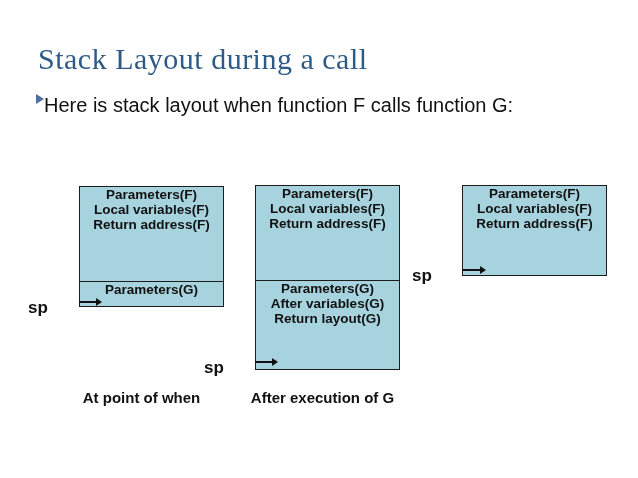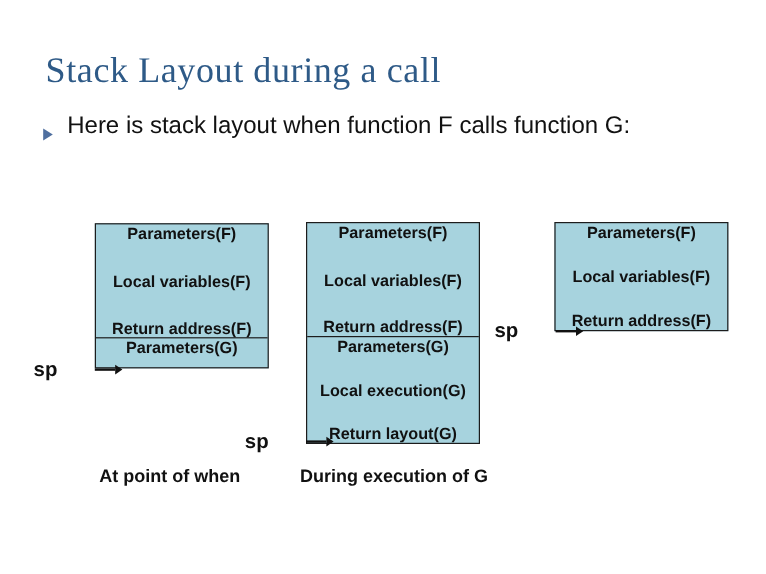--- a/index.html
+++ b/index.html
@@ -26,22 +26,21 @@
     color: var(--title-text, #2e5a87);
     white-space: nowrap;
   }
 
   
   .bullet-line {
     position: absolute;
     left: 36px;
     top: 94px;
     display: flex;
-    align-items: flex-end;
-    gap: 12px;
+    align-items: flex-start;
   }
   .bullet-marker {
     width: 0; height: 0;
     border-left: 8px solid var(--bullet-marker, #4f6f9f);
     border-top: 5px solid transparent;
     border-bottom: 5px solid transparent;
     flex: 0 0 auto;
   }
   .bullet-text {
     font-size: 20px;
@@ -57,42 +56,42 @@
     background: var(--box-fill, #a7d3de);
     border: 1px solid var(--box-border, #1c1c1c);
   }
   .stack1 { left: 79px;  top: 186px; height: 121px; }
   .stack2 { left: 255px; top: 185px; height: 185px; }
   .stack3 { left: 462px; top: 185px; height: 91px; }
 
   .frame {
     display: flex;
     flex-direction: column;
-    justify-content: space-between;
+    justify-content: flex-start;
     box-sizing: border-box;
   }
   .stack1 .frame-f { height: 94px; }
   .stack1 .frame-g { height: 25px; border-top: 1px solid var(--box-border, #1c1c1c); }
   .stack2 .frame-f { height: 94px; }
   .stack2 .frame-g { height: 89px; border-top: 1px solid var(--box-border, #1c1c1c); }
   .stack3 .frame-f { height: 89px; }
 
   .cell {
     text-align: center;
     font-size: 13.5px;
     font-weight: 700;
     color: var(--body-text, #111111);
     white-space: nowrap;
   }
 
   
   .sp {
     position: absolute;
     display: flex;
-    align-items: center;
+    align-items: flex-start;
     height: 20px;
     gap: 25px;
   }
   .sp1 { left: 28px;  top: 298px; }
   .sp2 { left: 204px; top: 358px; }
   .sp3 { left: 412px; top: 266px; }
   .sp-label {
     font-size: 17px;
     font-weight: 700;
     color: var(--body-text, #111111);
@@ -145,21 +144,21 @@
   </div>
 
   <div class="stack stack2">
     <div class="frame frame-f">
       <div class="cell">Parameters(F)</div>
       <div class="cell">Local variables(F)</div>
       <div class="cell">Return address(F)</div>
     </div>
     <div class="frame frame-g">
       <div class="cell">Parameters(G)</div>
-      <div class="cell">Local execution(G)</div>
+      <div class="cell">After variables(G)</div>
       <div class="cell">Return layout(G)</div>
     </div>
   </div>
 
   <div class="stack stack3">
     <div class="frame frame-f">
       <div class="cell">Parameters(F)</div>
       <div class="cell">Local variables(F)</div>
       <div class="cell">Return address(F)</div>
     </div>
@@ -181,15 +180,15 @@
   </div>
   <div class="sp sp3">
     <span class="sp-label">sp</span>
     <span class="sp-arrow">
         <span class="shaft"></span>
         <span class="head"></span>
       </span>
   </div>
 
   <div class="caption caption1">At point of when</div>
-  <div class="caption caption2">During execution of G</div>
+  <div class="caption caption2">After execution of G</div>
 
 </div>
 
 </body></html>

